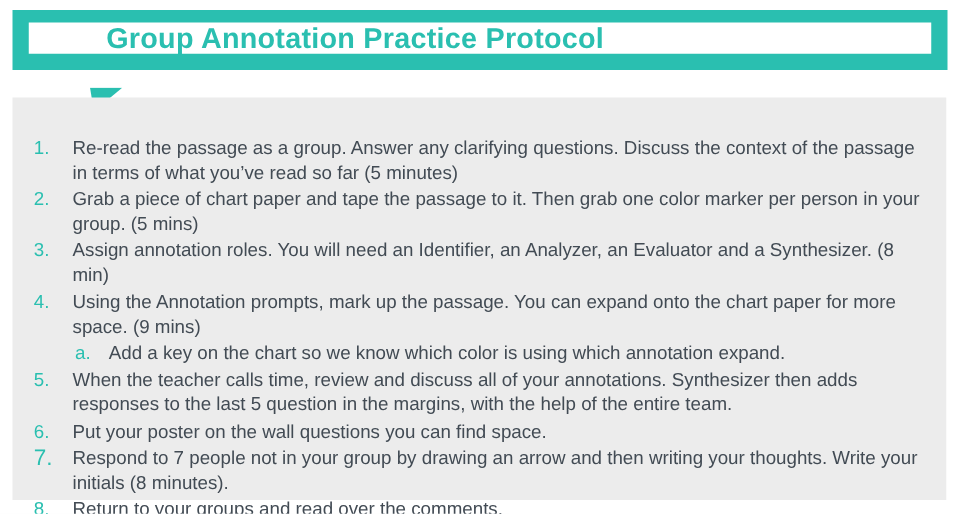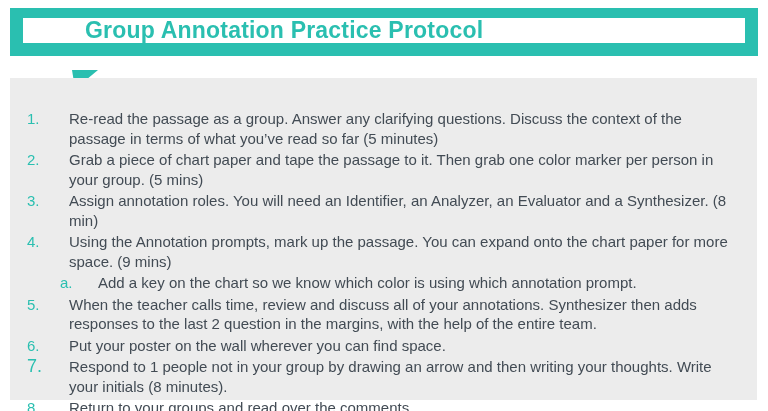--- a/index.html
+++ b/index.html
@@ -48,21 +48,20 @@
     margin-bottom:2px;
   }
   .item .marker{
     flex:none;
     width:31px;
     color:var(--teal);
   }
   .item .text{
     flex:1;
     padding-right:2px;
-    margin-left:11px;
   }
   .item.sub{
     margin-left:33px;
     margin-right:33px;
   }
   .item.sub .marker{
     width:27px;
   }
   .item.large-marker .marker{
     font-size:18px;
@@ -90,32 +89,32 @@
       <div class="item">
     <span class="marker">3.</span>
     <span class="text">Assign annotation roles. You will need an Identifier, an Analyzer, an Evaluator and a Synthesizer. (8 min)</span>
   </div>
       <div class="item">
     <span class="marker">4.</span>
     <span class="text">Using the Annotation prompts, mark up the passage. You can expand onto the chart paper for more space. (9 mins)</span>
   </div>
       <div class="item sub">
     <span class="marker">a.</span>
-    <span class="text">Add a key on the chart so we know which color is using which annotation prompt.</span>
+    <span class="text">Add a key on the chart so we know which color is using which annotation expand.</span>
   </div>
       <div class="item">
     <span class="marker">5.</span>
-    <span class="text">When the teacher calls time, review and discuss all of your annotations. Synthesizer then adds responses to the last 2 question in the margins, with the help of the entire team.</span>
+    <span class="text">When the teacher calls time, review and discuss all of your annotations. Synthesizer then adds responses to the last 5 question in the margins, with the help of the entire team.</span>
   </div>
       <div class="item">
     <span class="marker">6.</span>
-    <span class="text">Put your poster on the wall wherever you can find space.</span>
+    <span class="text">Put your poster on the wall questions you can find space.</span>
   </div>
       <div class="item large-marker">
     <span class="marker">7.</span>
-    <span class="text">Respond to 1 people not in your group by drawing an arrow and then writing your thoughts. Write your initials (8 minutes).</span>
+    <span class="text">Respond to 7 people not in your group by drawing an arrow and then writing your thoughts. Write your initials (8 minutes).</span>
   </div>
       <div class="item">
     <span class="marker">8.</span>
     <span class="text">Return to your groups and read over the comments.</span>
   </div>
     </div>
 </div>
 
 </body></html>

